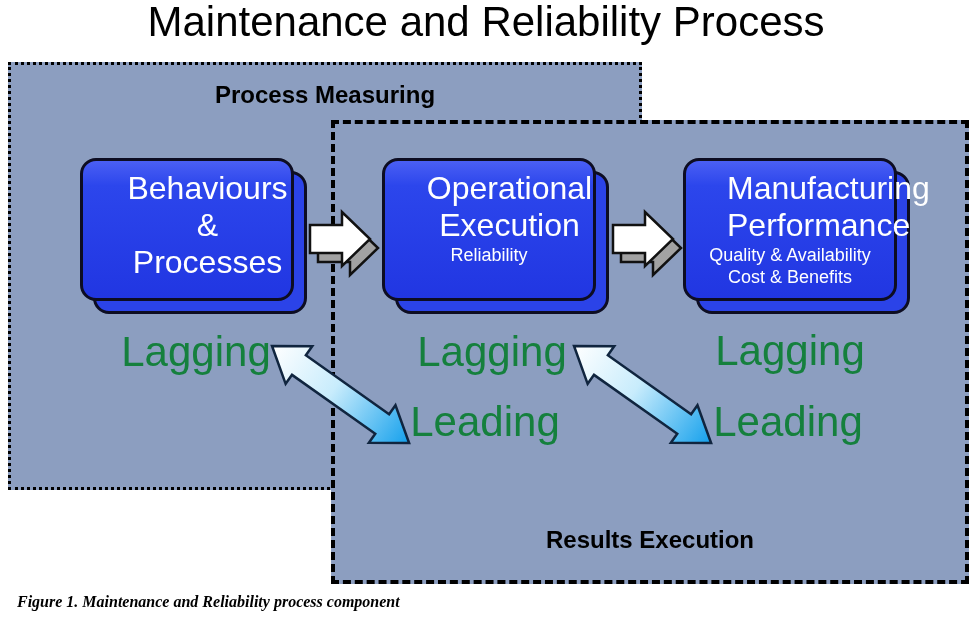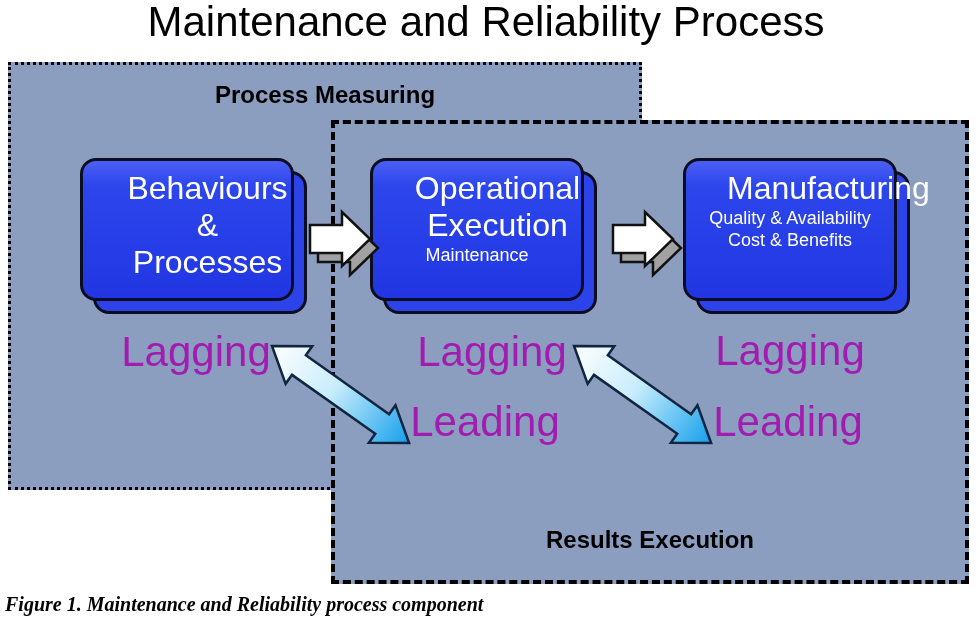--- a/index.html
+++ b/index.html
@@ -14,50 +14,50 @@
                    border:3px dotted #000; z-index:1; }
   #panel-results { left:331px; top:120px; width:630px; height:456px;
                    border:4px dashed #000; z-index:2; }
   .panel-label { position:absolute; left:0; width:100%; text-align:center;
                  font-weight:bold; font-size:24px; color:#000000; }
   #panel-process .panel-label { top:16px; }
   #panel-results .panel-label { bottom:26px; }
 
   .box-wrap { position:absolute; width:230px; height:160px; z-index:3; }
   #box-0 { left:80px; top:158px; }
-  #box-1 { left:370px; top:158px;text-decoration:underline; }
+  #box-1 { left:382px; top:158px;text-decoration:underline; }
   #box-2 { left:683px; top:158px; }
   .box-shadow { position:absolute; left:13px; top:13px; width:208px; height:137px;
                 background:#2b43e8; border:3px solid #0d0d22; border-radius:16px; }
   .box-main { position:absolute; left:0; top:0; width:208px; height:128px;
               background:linear-gradient(180deg,#4a5ff4 0%, #2c46ec 18%, #2136e2 100%);
               border:3px solid #0d0d22; border-radius:16px; color:#fff;
               text-align:center; padding-top:9px; }
   .box-title { font-size:32px; line-height:37px; color:#fff;margin-left:41px; }
   .box-sub   { font-size:18px; line-height:22px; color:#fff; }
 
   .flow-arrow { position:absolute; z-index:4; }
   #flow-arrow-0 { left:306px; top:206px; }
   #flow-arrow-1 { left:609px; top:206px; }
 
   .exchange-arrow { position:absolute; z-index:5; }
   #exchange-arrow-0 { left:258px; top:330px; }
   #exchange-arrow-1 { left:560px; top:330px; }
 
   .indicator { position:absolute; z-index:4; font-size:42px; line-height:48px;
-               color:#a21caf; transform:translateX(-50%); white-space:nowrap; }
+               color:#15803d; transform:translateX(-50%); white-space:nowrap; }
   #lagging-0 { left:196px; top:328px; }
   #lagging-1 { left:492px; top:328px; }
   #lagging-2 { left:790px; top:327px; }
   #leading-0 { left:485px; top:398px; }
   #leading-1 { left:788px; top:398px; }
 
-  .caption { position:absolute; left:5px; top:593px; z-index:3;
+  .caption { position:absolute; left:17px; top:593px; z-index:3;
              font-family:"Liberation Serif", serif; font-style:italic;
-             font-weight:bold; font-size:20px; color:#000; }
+             font-weight:bold; font-size:16px; color:#000; }
 </style>
 </head>
 <body>
 
 <div class="stage">
 
   <div class="title">Maintenance and Reliability Process</div>
 
   <div class="panel" id="panel-process">
     <div class="panel-label">Process Measuring</div>
@@ -73,28 +73,29 @@
       <div class="box-title">Behaviours &amp;</div>
       <div class="box-title">Processes</div>
     </div>
   </div>
 
   <div class="box-wrap" id="box-1">
     <div class="box-shadow"></div>
     <div class="box-main">
       <div class="box-title">Operational</div>
       <div class="box-title">Execution</div>
-      <div class="box-sub">Maintenance</div>
+      <div class="box-sub">Reliability</div>
     </div>
   </div>
 
   <div class="box-wrap" id="box-2">
     <div class="box-shadow"></div>
     <div class="box-main">
       <div class="box-title">Manufacturing</div>
+      <div class="box-title">Performance</div>
       <div class="box-sub">Quality &amp; Availability</div>
       <div class="box-sub">Cost &amp; Benefits</div>
     </div>
   </div>
 
   <svg class="flow-arrow" id="flow-arrow-0" width="78" height="76" viewBox="0 0 78 76">
     <polygon points="12,28 44,28 44,15 72,42 44,69 44,56 12,56" fill="#a2a2a2" stroke="#111" stroke-width="2.5"></polygon>
     <polygon points="4,19 36,19 36,6 64,33 36,60 36,47 4,47" fill="#ffffff" stroke="#111" stroke-width="2.5"></polygon>
   </svg>
   <svg class="flow-arrow" id="flow-arrow-1" width="78" height="76" viewBox="0 0 78 76">

